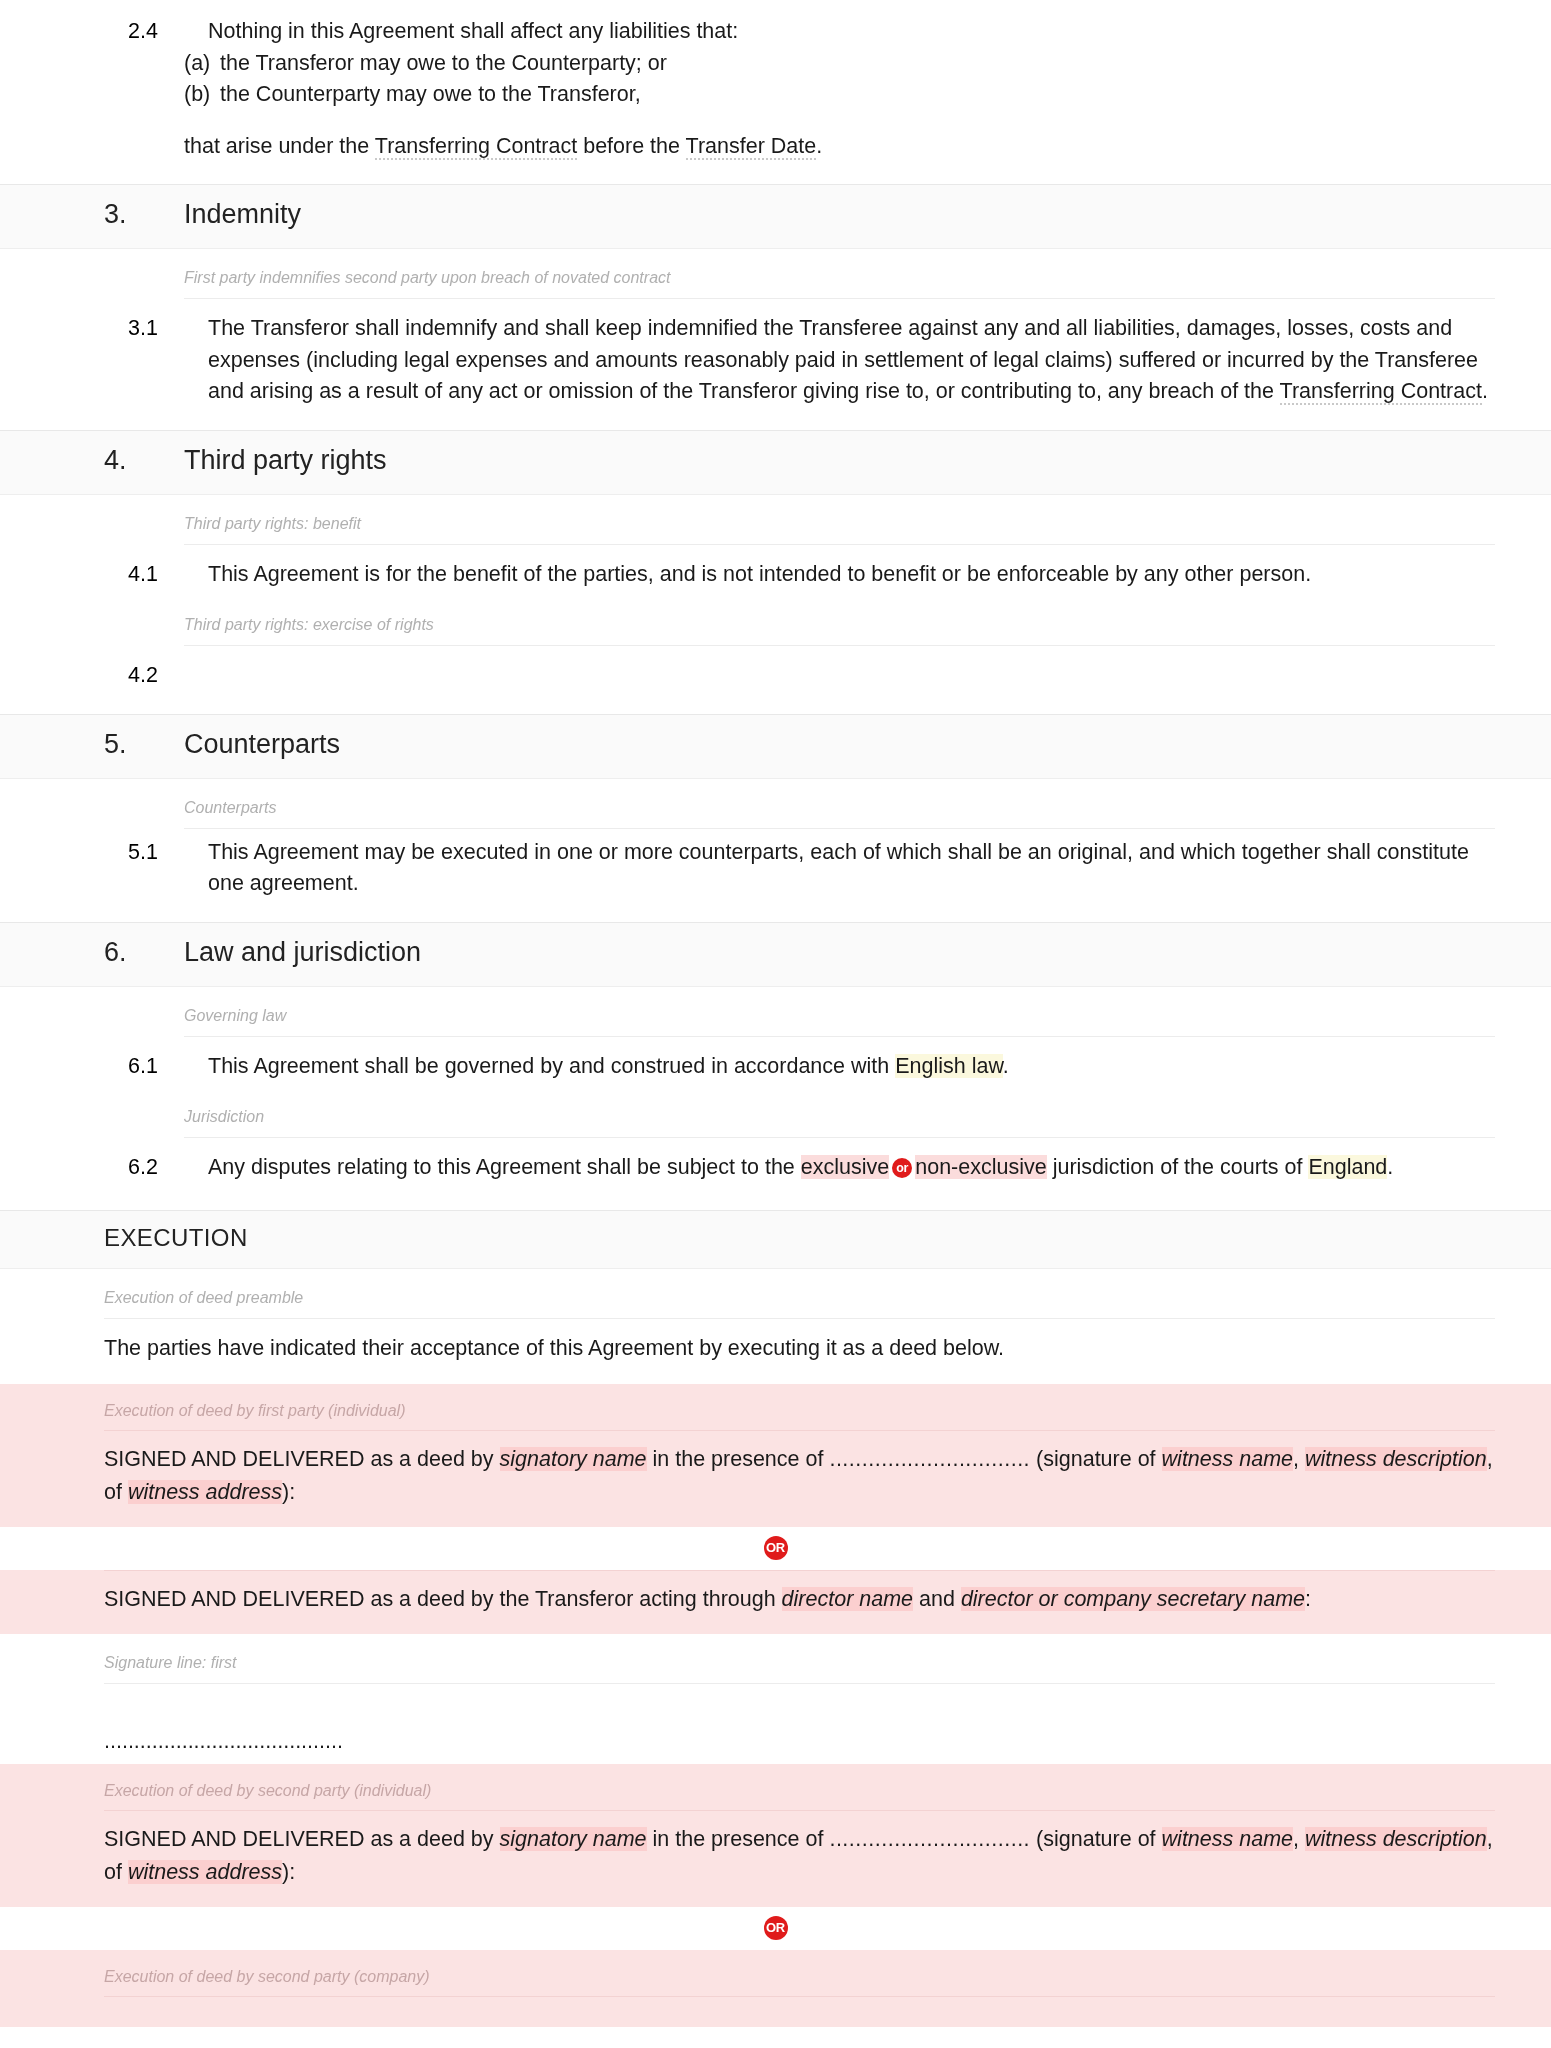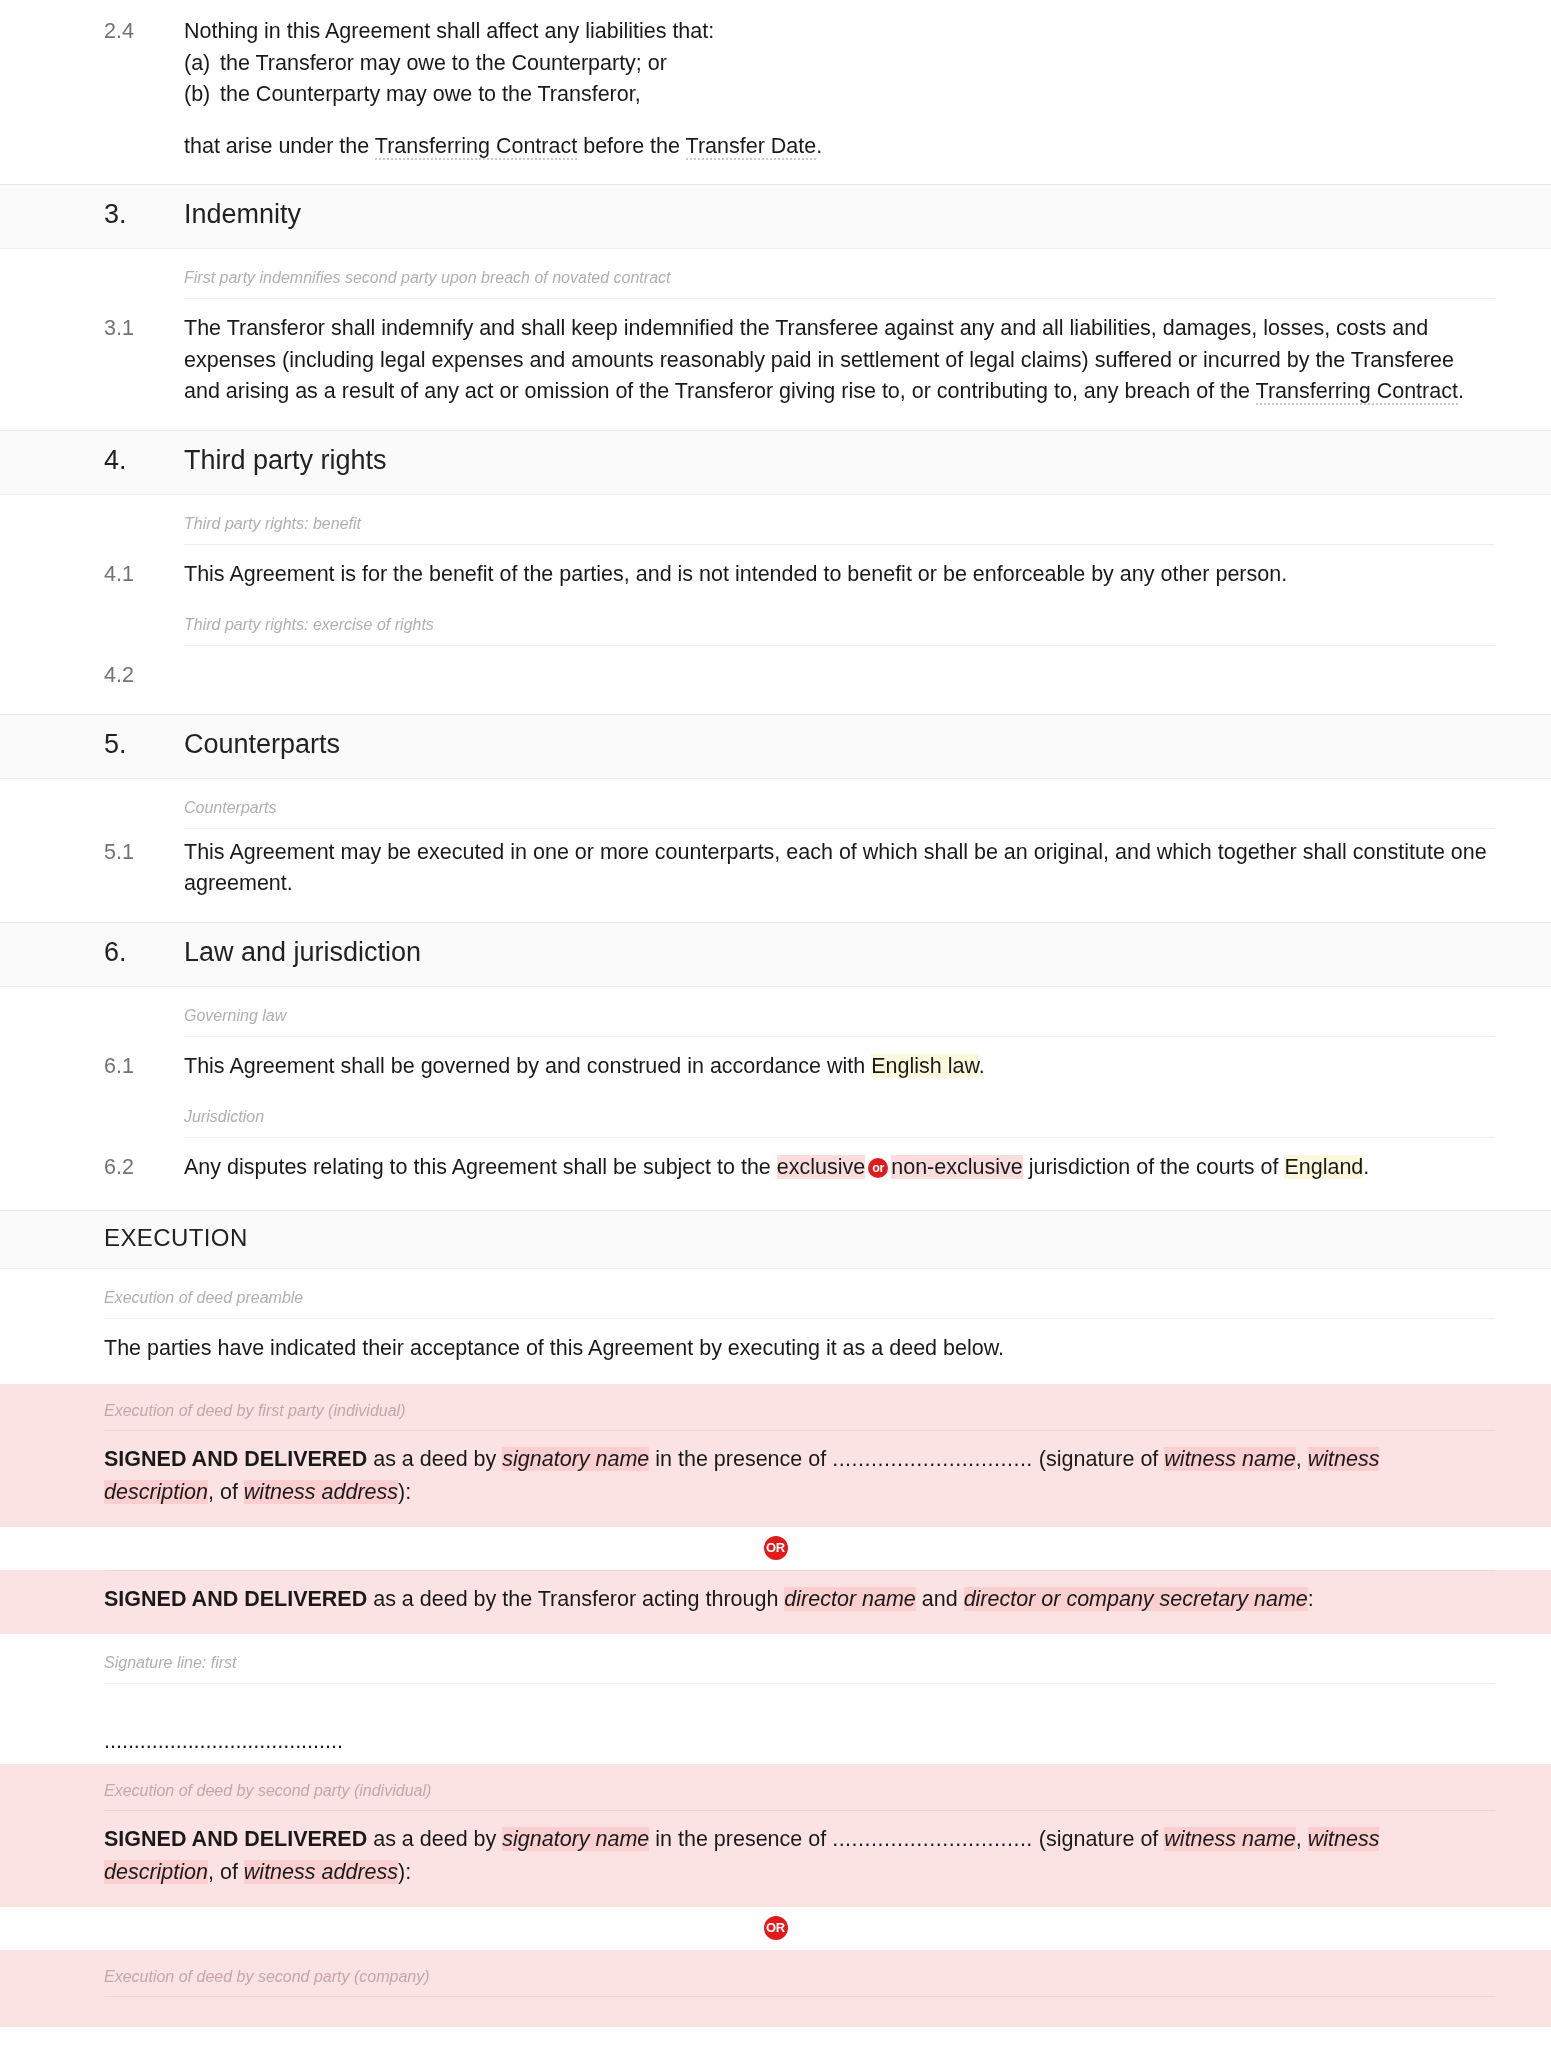--- a/index.html
+++ b/index.html
@@ -26,21 +26,22 @@
     display: flex;
     align-items: flex-start;
     padding: 0 56px 0 104px;
     box-sizing: border-box;
   }
   .clause .num {
     width: 80px;
     flex: 0 0 80px;
     font-size: 21.5px;
     line-height: 31.5px;
-    color: #737373;
+    color: #000000;
+    margin-left: 24px;
   }
   .clause .body {
     flex: 1 1 auto;
     font-size: 21.5px;
     line-height: 31.5px;
     color: #1a1a1a;
   }
 
   
   .sublist {
@@ -172,21 +173,21 @@
     padding-bottom: 6px;
     color: #c6a6a6;
   }
   .exec-block .hairline { background: #f3d2d2; }
   .exec-block .exec-text {
     padding: 12px 56px 14px 104px;
     font-size: 21.5px;
     line-height: 33px;
     box-sizing: border-box;
   }
-  .exec-text b { font-weight: bold; margin-top: 13px; }
+  .exec-text b { font-weight: normal; margin-top: 13px; }
 
   .dots { letter-spacing: .5px; color: #1a1a1a; }
 
   
   .sig-group { background: #ffffff; }
   .sig-rule {
     padding: 42px 56px 6px 104px;
     font-size: 21.5px;
     line-height: 31.5px;
     box-sizing: border-box;

